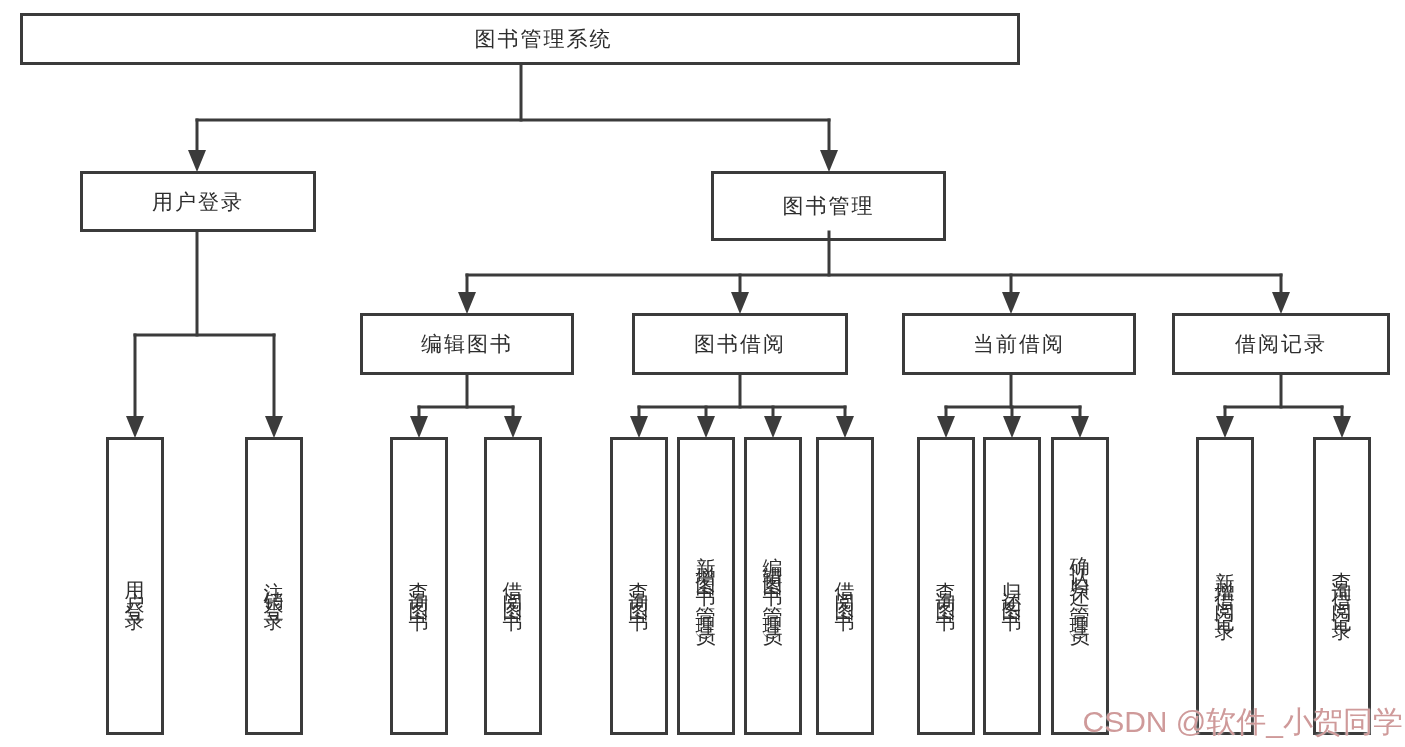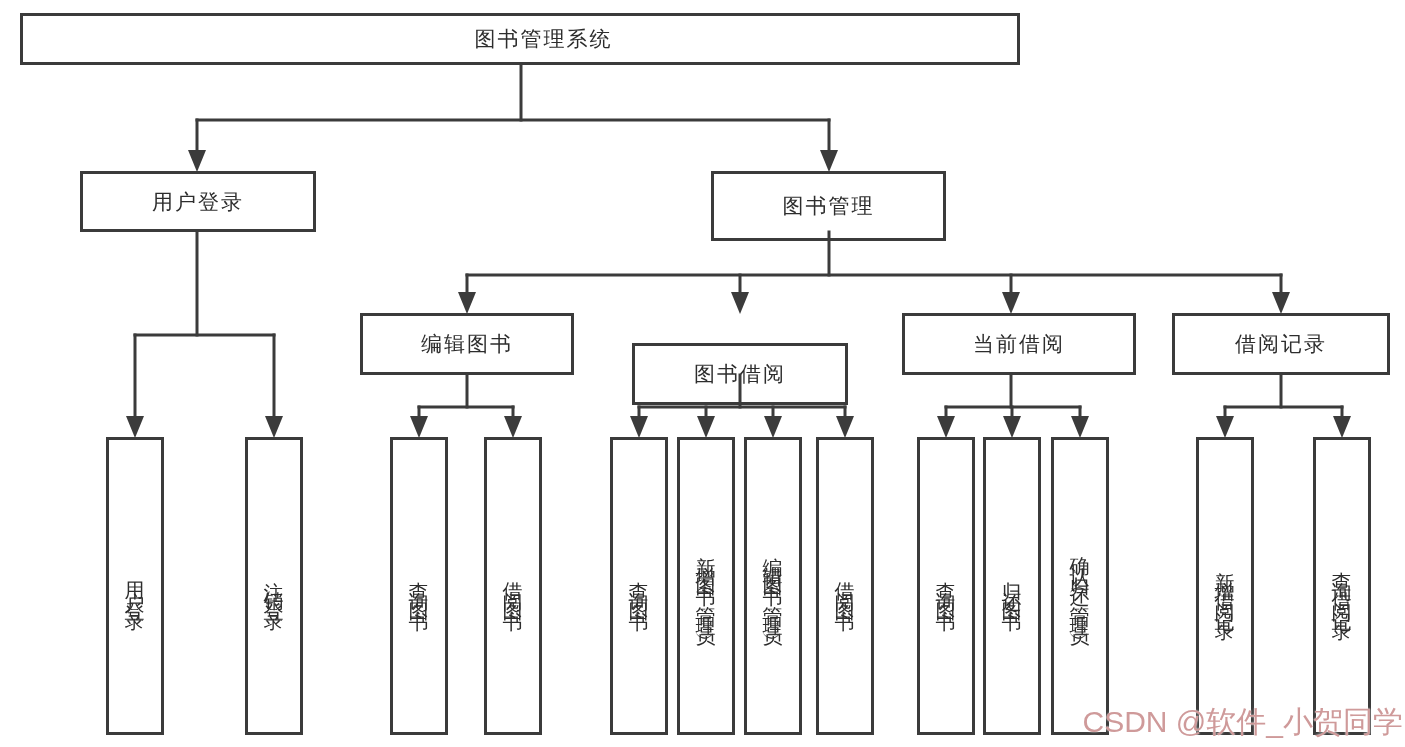--- a/index.html
+++ b/index.html
@@ -38,21 +38,21 @@
     letter-spacing:10px;
     line-height:1.1;
   }
   
   #n-root{left:20px;top:13px;width:1000px;height:52px;padding-left:47px;}
   
   #n-user-login{left:80px;top:171px;width:236px;height:61px;}
   #n-book-mgmt{left:711px;top:171px;width:235px;height:70px;}
   
   #n-new-book-rec{left:360px;top:313px;width:214px;height:62px;}
-  #n-book-borrow{left:632px;top:313px;width:216px;height:62px;margin-top:30px;}
+  #n-book-borrow{left:632px;top:313px;width:216px;height:62px;}
   #n-current-borrow{left:902px;top:313px;width:234px;height:62px;}
   #n-borrow-records{left:1172px;top:313px;width:218px;height:62px;}
   
   .leaf{top:437px;width:58px;height:298px;}
   #n-login{left:106px;}
   #n-logout{left:245px;}
   #n-rec-query{left:390px;}
   #n-rec-borrow{left:484px;}
   #n-bb-query{left:610px;}
   #n-bb-add{left:677px;}

